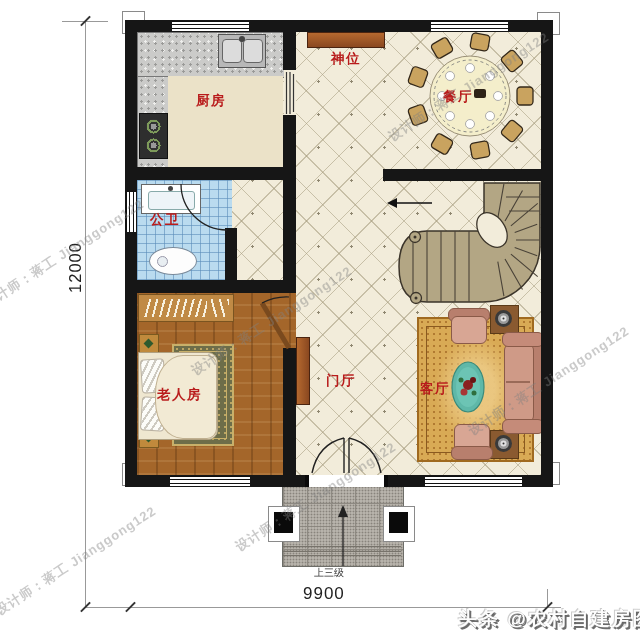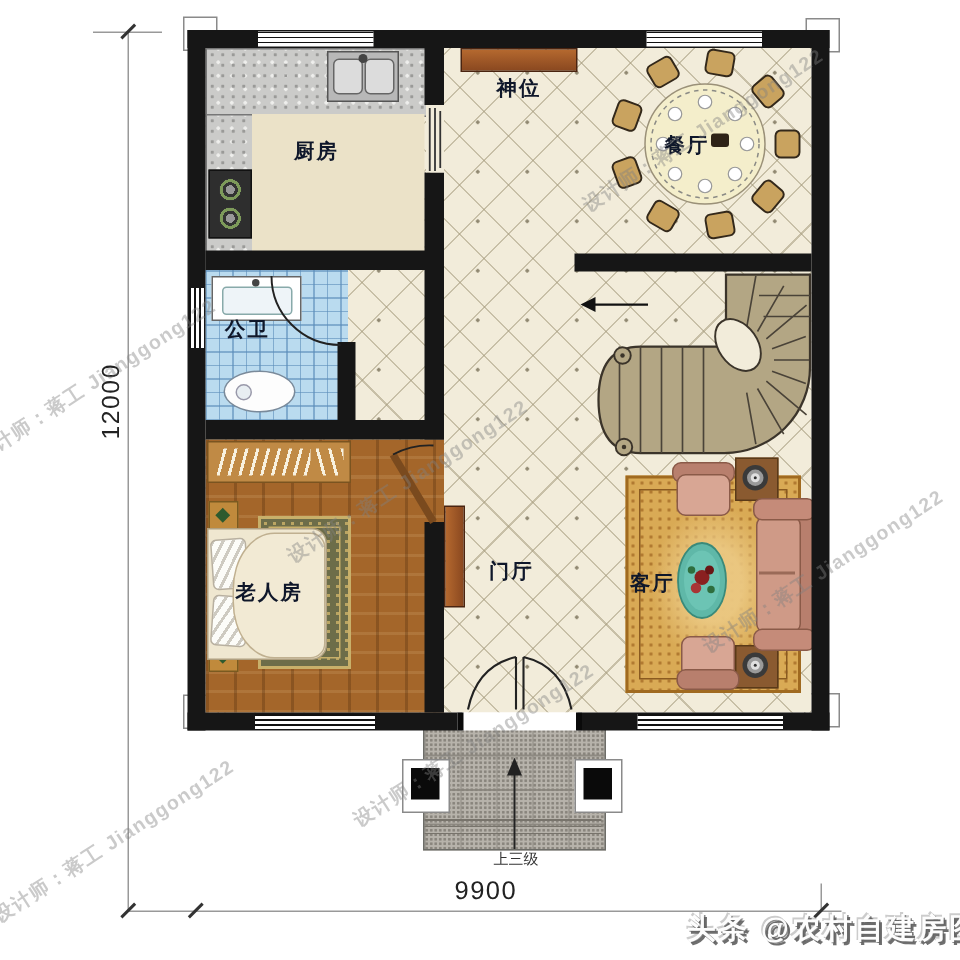--- a/index.html
+++ b/index.html
@@ -7,21 +7,21 @@
   .abs{position:absolute;}
   #plan{position:relative;width:640px;height:640px;}
 
   
   .marker{z-index:1;background:#fff;border:1.5px solid #8a8a8a;}
   .floor{z-index:2;}
   .furn{z-index:3;}
   .wall{z-index:4;background:#161616;}
   .window{z-index:5;}
   .overlay{z-index:6;pointer-events:none;}
-  .rlabel{z-index:7;color:#0f172a;font-weight:700;font-size:13.5px;letter-spacing:1.5px;white-space:nowrap;}
+  .rlabel{z-index:7;color:#b91c1c;font-weight:700;font-size:13.5px;letter-spacing:1.5px;white-space:nowrap;}
   .dim{z-index:7;color:#222;}
   .wm{z-index:8;color:rgba(128,128,128,0.42);font-size:13px;font-weight:700;letter-spacing:1px;
       white-space:nowrap;transform:rotate(-33deg);}
   .credit{z-index:9;font-size:19px;font-weight:700;letter-spacing:2px;color:#fdfdfd;white-space:nowrap;
       text-shadow:2px 2px 0 rgba(95,95,95,.9),1px 1px 0 rgba(130,130,130,.9),-1px -1px 0 rgba(170,170,170,.6);}
 
   
   .tile-cream{background-color:#f2ecda;
     background-image:
       radial-gradient(circle,#8f8770 1px,rgba(0,0,0,0) 1.4px),
@@ -277,21 +277,21 @@
   <div class="abs dim" style="left:85px;top:22px;width:1px;height:586px;background:#999;"></div>
   <div class="abs dim" style="left:62px;top:21px;width:46px;height:1px;background:#999;"></div>
   <div class="abs dim" style="left:85px;top:607px;width:476px;height:1px;background:#999;"></div>
   <div class="abs dim" style="left:547px;top:589px;width:1px;height:19px;background:#999;"></div>
   <div class="abs dim" style="left:79px;top:20px;width:13px;height:2px;background:#333;transform:rotate(-45deg);"></div>
   <div class="abs dim" style="left:79px;top:606px;width:13px;height:2px;background:#333;transform:rotate(-45deg);"></div>
   <div class="abs dim" style="left:124px;top:606px;width:13px;height:2px;background:#333;transform:rotate(-45deg);"></div>
   <div class="abs dim" style="left:541px;top:606px;width:13px;height:2px;background:#333;transform:rotate(-45deg);"></div>
   <div class="abs dim" style="left:45px;top:258px;width:60px;text-align:center;font-size:16.5px;letter-spacing:1px;transform:rotate(-90deg);">12000</div>
   <div class="abs dim" style="left:303px;top:584px;width:80px;font-size:17px;letter-spacing:1px;">9900</div>
-  <div class="abs dim" style="left:314px;top:566px;width:60px;text-align:center;font-size:10px;color:#333;">上三级</div>
+  <div class="abs dim" style="left:314px;top:566px;width:60px;text-align:left;font-size:10px;color:#333;">上三级</div>
 
   <div class="abs wm" style="left:-30px;top:245px;">设计师：蒋工 Jianggong122</div>
   <div class="abs wm" style="left:375px;top:78px;">设计师：蒋工 Jianggong122</div>
   <div class="abs wm" style="left:178px;top:312px;">设计师：蒋工 Jianggong122</div>
   <div class="abs wm" style="left:455px;top:372px;">设计师：蒋工 Jianggong122</div>
   <div class="abs wm" style="left:222px;top:488px;">设计师：蒋工 Jianggong122</div>
   <div class="abs wm" style="left:-18px;top:552px;">设计师：蒋工 Jianggong122</div>
 
   <div class="abs credit" style="left:458px;top:606px;">头条 @农村自建房图纸</div>
 </div>

